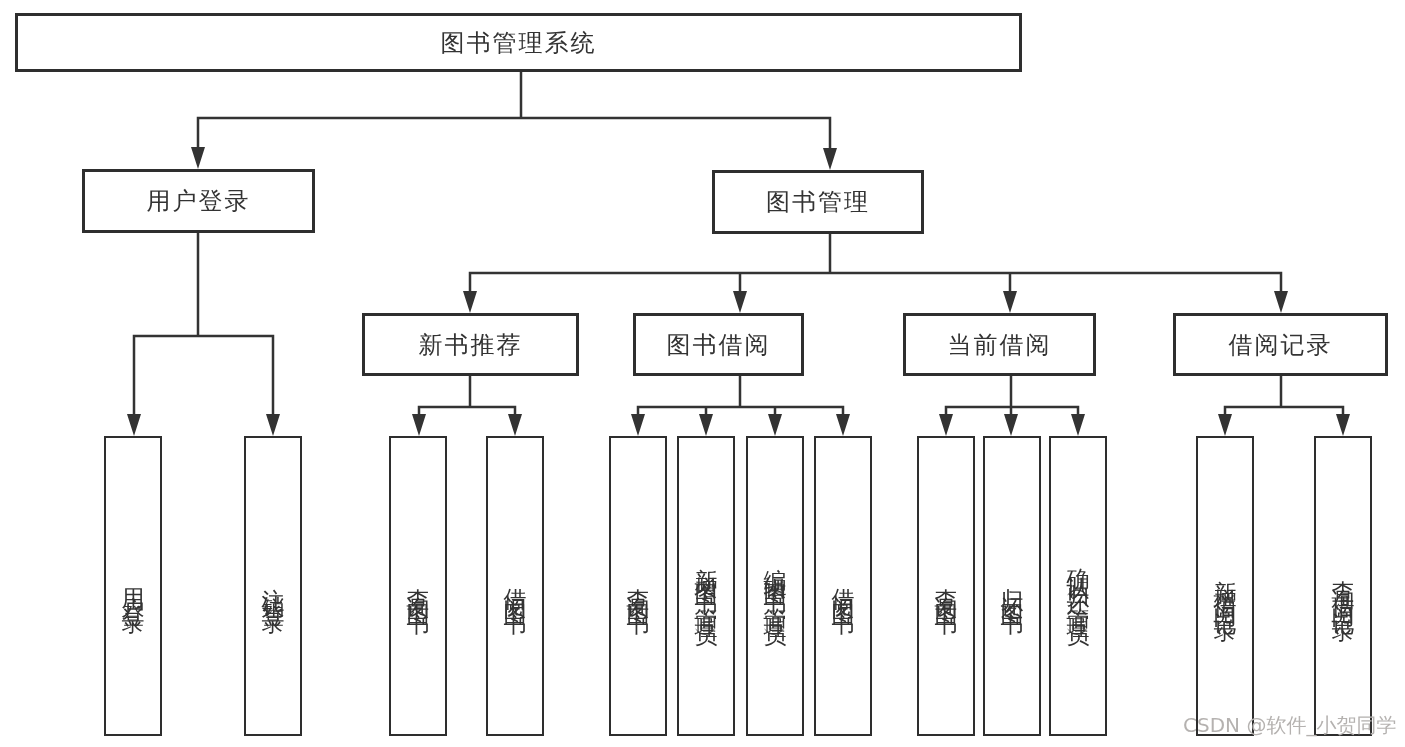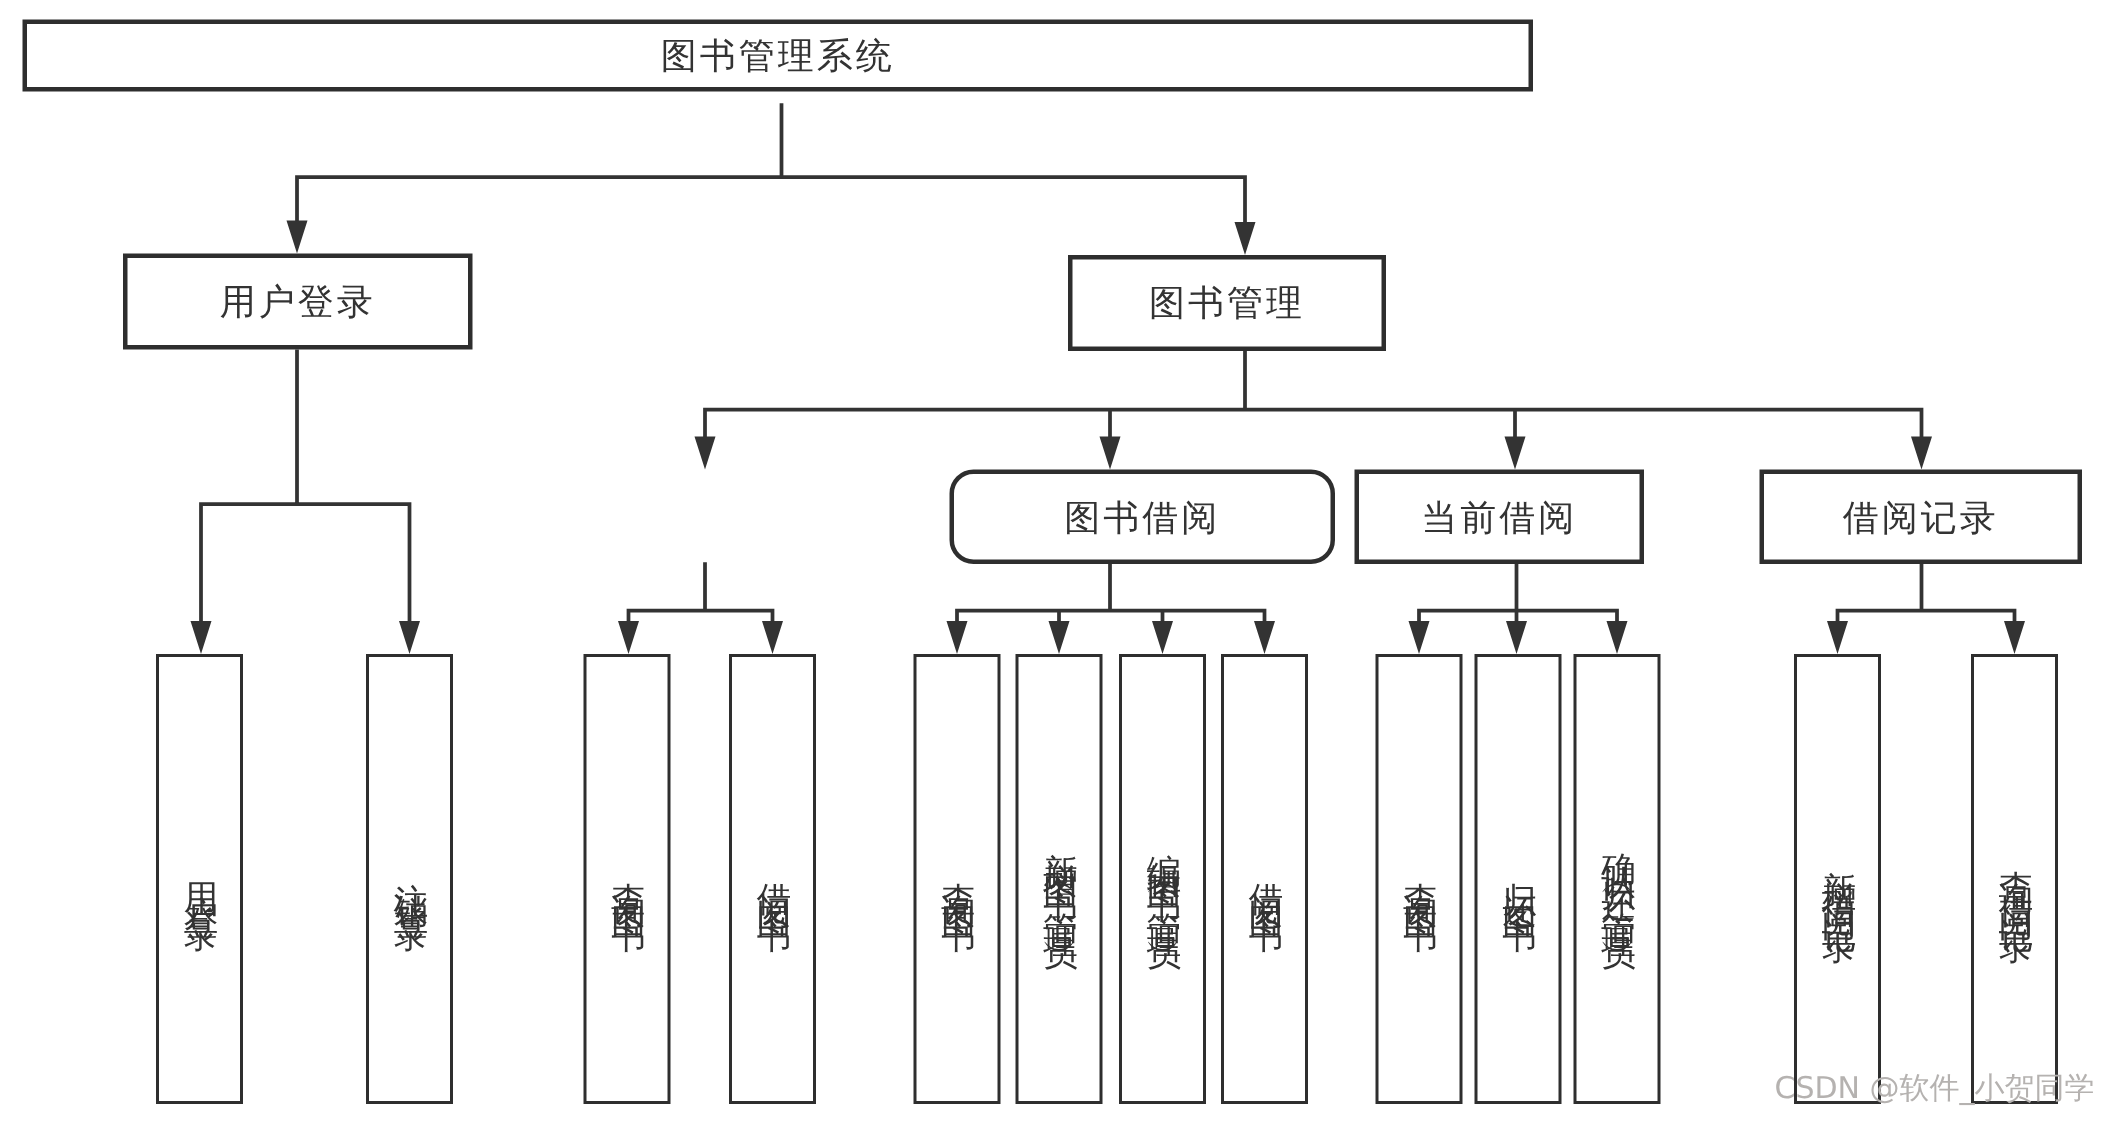--- a/index.html
+++ b/index.html
@@ -67,26 +67,27 @@
              M699,414 L713,414 L706,436 Z
              M768,414 L782,414 L775,436 Z
              M836,414 L850,414 L843,436 Z
              M939,414 L953,414 L946,436 Z
              M1004,414 L1018,414 L1011,436 Z
              M1071,414 L1085,414 L1078,436 Z
              M1218,414 L1232,414 L1225,436 Z
              M1336,414 L1350,414 L1343,436 Z"></path>
   </svg>
 
-  <div class="hbox" style="left:15px;top:13px;width:1007px;height:48px;">图书管理系统</div>
+  <div class="hbox" style="left:15px;top:13px;width:1007px;height:59px;">图书管理系统</div>
 
   <div class="hbox" style="left:82px;top:169px;width:233px;height:64px;">用户登录</div>
   <div class="hbox" style="left:712px;top:170px;width:212px;height:64px;">图书管理</div>
 
-  <div class="hbox" style="left:633px;top:313px;width:257px;height:63px;border-radius:16px;">图书借阅</div>
+  <div class="hbox" style="left:362px;top:313px;width:217px;height:63px;">新书推荐</div>
+  <div class="hbox" style="left:633px;top:313px;width:171px;height:63px;">图书借阅</div>
   <div class="hbox" style="left:903px;top:313px;width:193px;height:63px;">当前借阅</div>
   <div class="hbox" style="left:1173px;top:313px;width:215px;height:63px;">借阅记录</div>
 
   <div class="vbox" style="left:104px;">用户登录</div>
   <div class="vbox" style="left:244px;">注销登录</div>
 
   <div class="vbox" style="left:389px;">查询图书</div>
   <div class="vbox" style="left:486px;">借阅图书</div>
 
   <div class="vbox" style="left:609px;">查询图书</div>

